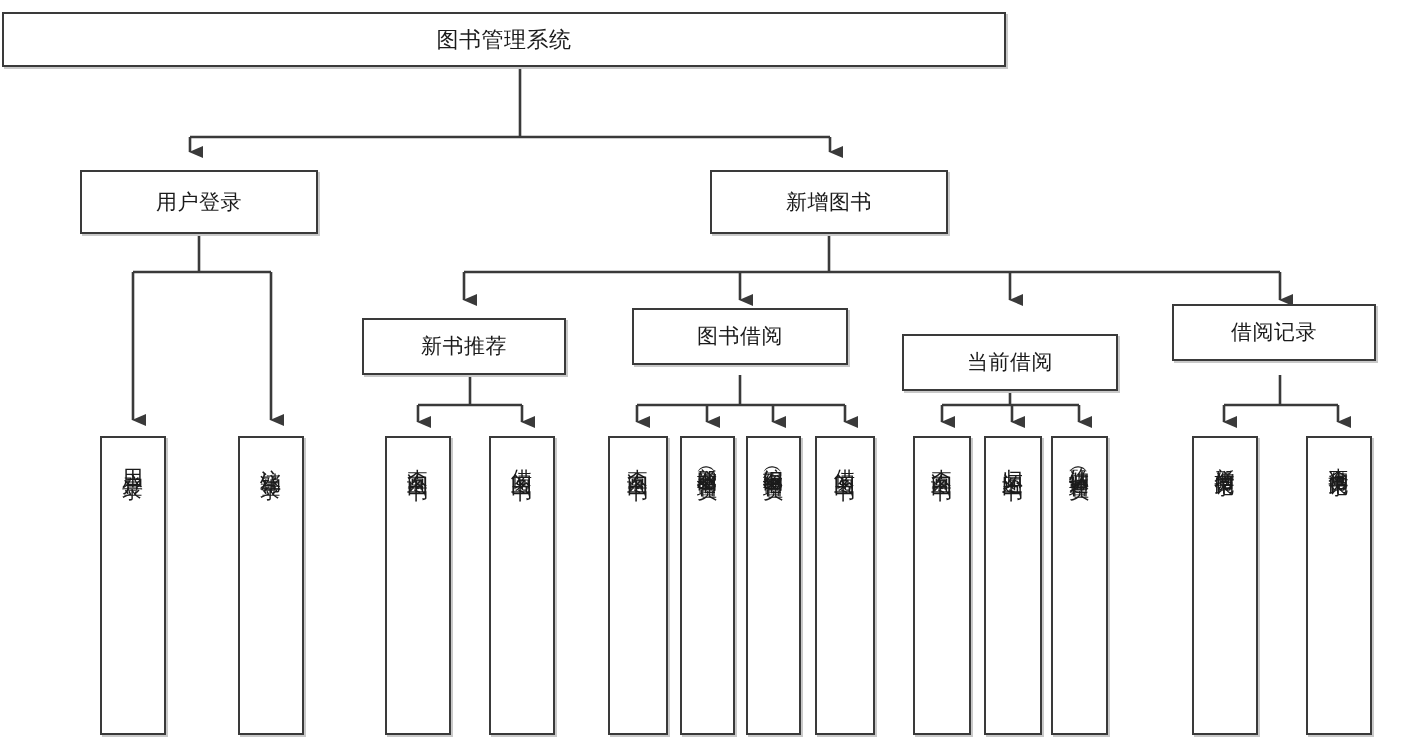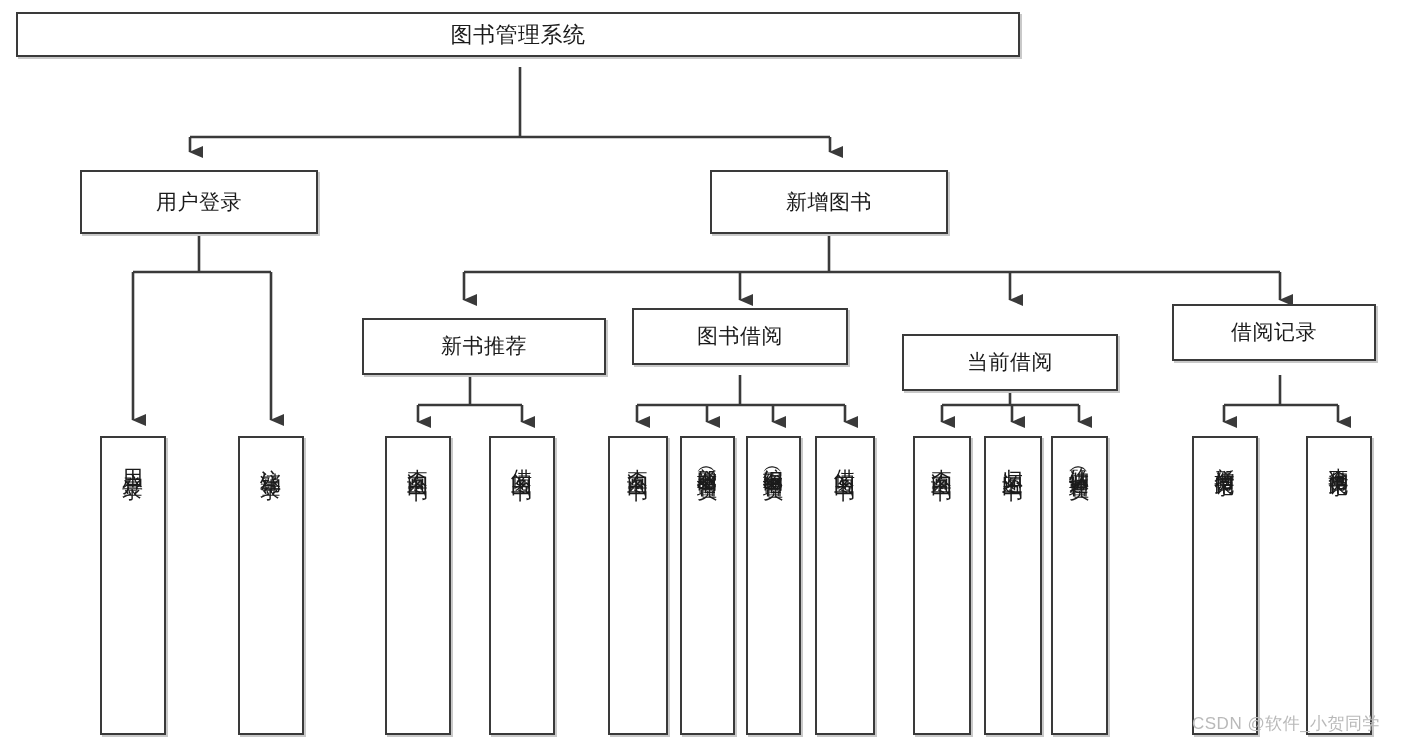--- a/index.html
+++ b/index.html
@@ -129,32 +129,32 @@
       <path d="M 1012 405 L 1012 422" marker-end="url(#arrow)"></path>
       <path d="M 1079 405 L 1079 422" marker-end="url(#arrow)"></path>
 
       <path d="M 1280 375 L 1280 405"></path>
       <path d="M 1224 405 L 1338 405"></path>
       <path d="M 1224 405 L 1224 422" marker-end="url(#arrow)"></path>
       <path d="M 1338 405 L 1338 422" marker-end="url(#arrow)"></path>
     </g>
   </svg>
 
-  <div class="node horiz root" style="left:16px; top:12px; width:1004px; height:45px;">
+  <div class="node horiz root" style="left:2px; top:12px; width:1004px; height:55px;">
     <span class="label">图书管理系统</span>
   </div>
 
   <div class="node horiz" style="left:80px; top:170px; width:238px; height:64px;">
     <span class="label">用户登录</span>
   </div>
   <div class="node horiz" style="left:710px; top:170px; width:238px; height:64px;">
     <span class="label">新增图书</span>
   </div>
 
-  <div class="node horiz" style="left:362px; top:318px; width:244px; height:57px;">
+  <div class="node horiz" style="left:362px; top:318px; width:204px; height:57px;">
     <span class="label">新书推荐</span>
   </div>
   <div class="node horiz" style="left:632px; top:308px; width:216px; height:57px;">
     <span class="label">图书借阅</span>
   </div>
   <div class="node horiz" style="left:902px; top:334px; width:216px; height:57px;">
     <span class="label">当前借阅</span>
   </div>
   <div class="node horiz" style="left:1172px; top:304px; width:204px; height:57px;">
     <span class="label">借阅记录</span>
@@ -197,15 +197,14 @@
     <span class="label">确认归还（管理员）</span>
   </div>
 
   <div class="node vert tight" style="left:1192px; top:436px; width:66px; height:299px;">
     <span class="label">新增借阅记录</span>
   </div>
   <div class="node vert tight" style="left:1306px; top:436px; width:66px; height:299px;">
     <span class="label">查询借阅记录</span>
   </div>
 
-  <div class="watermark">CSDN @软件_小贺同学</div>
 
 </div>
 
 </body></html>

